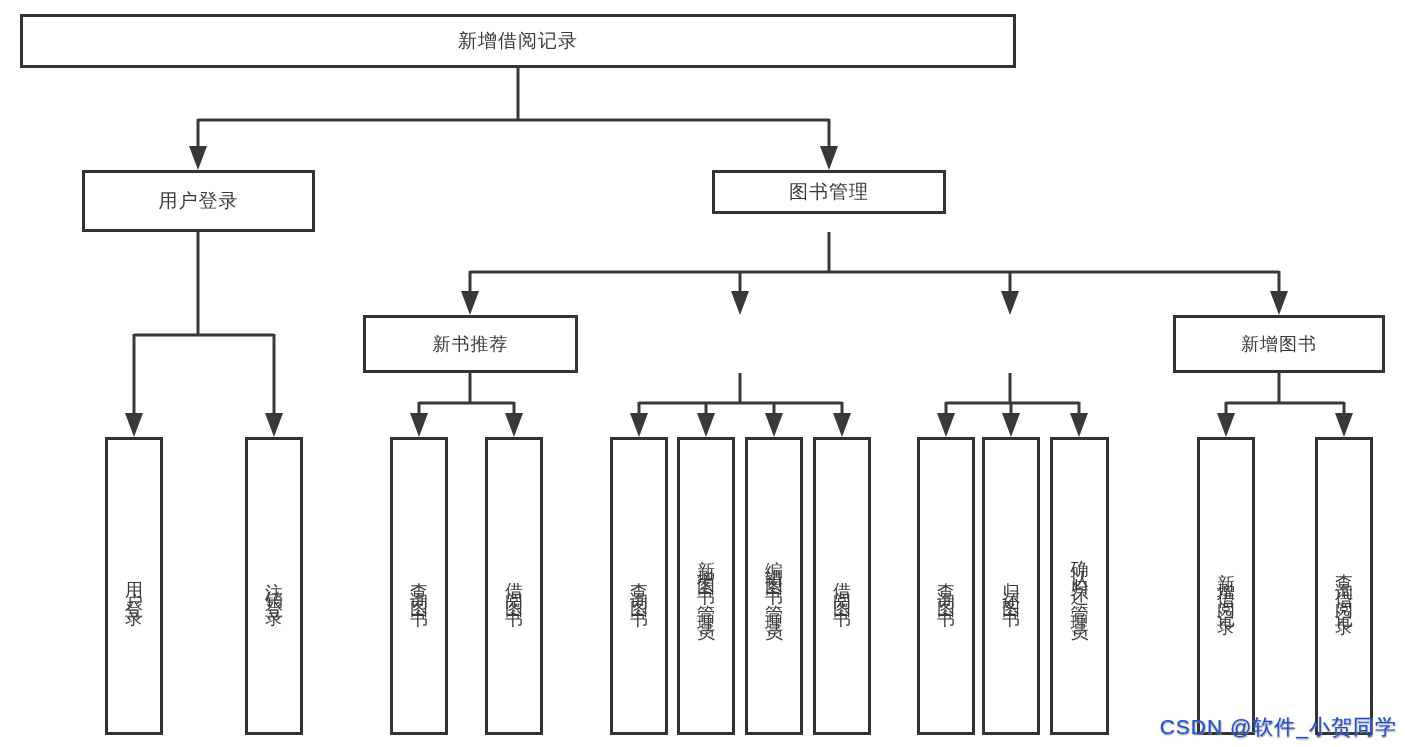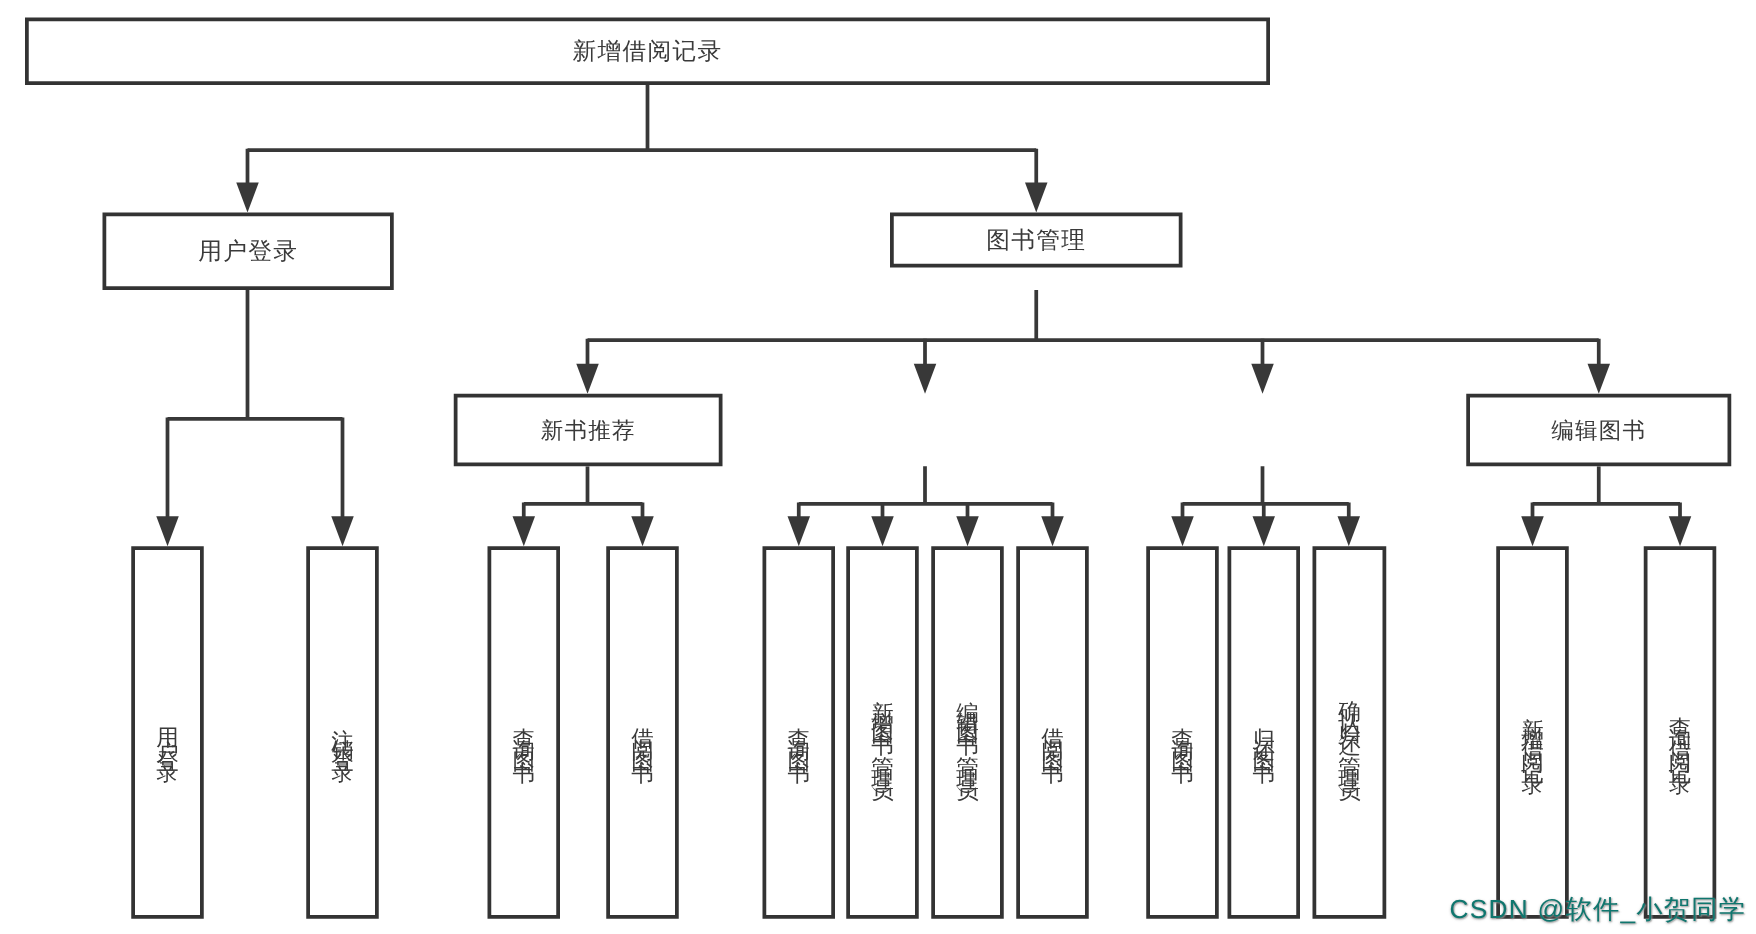--- a/index.html
+++ b/index.html
@@ -31,21 +31,21 @@
     text-orientation:mixed;
     letter-spacing:9px;
     line-height:1;
     white-space:nowrap;
   }
   .watermark{
     position:absolute;
     right:8px;bottom:6px;
     z-index:5;
     font-size:21px;
-    color:#0f766e;
+    color:#1d4ed8;
     text-shadow:0 1px 2px rgba(130,130,130,0.75), 1px 1px 1px rgba(160,160,160,0.6);
     letter-spacing:1px;
   }
 </style>
 </head>
 <body>
 
 <div class="canvas">
 
   <svg class="edges" width="1405" height="747" viewBox="0 0 1405 747">
@@ -132,21 +132,21 @@
     <span>用户登录</span>
   </div>
   <div class="node" style="left:712px;top:170px;width:234px;height:44px">
     <span>图书管理</span>
   </div>
 
   <div class="node lvl3" style="left:363px;top:315px;width:215px;height:58px">
     <span>新书推荐</span>
   </div>
   <div class="node lvl3" style="left:1173px;top:315px;width:212px;height:58px">
-    <span>编辑图书</span>
+    <span>新增图书</span>
   </div>
 
   <div class="node leaf" style="left:105px">
     <span class="vtext">用户登录</span>
   </div>
   <div class="node leaf" style="left:245px">
     <span class="vtext">注销登录</span>
   </div>
 
   <div class="node leaf" style="left:390px">

